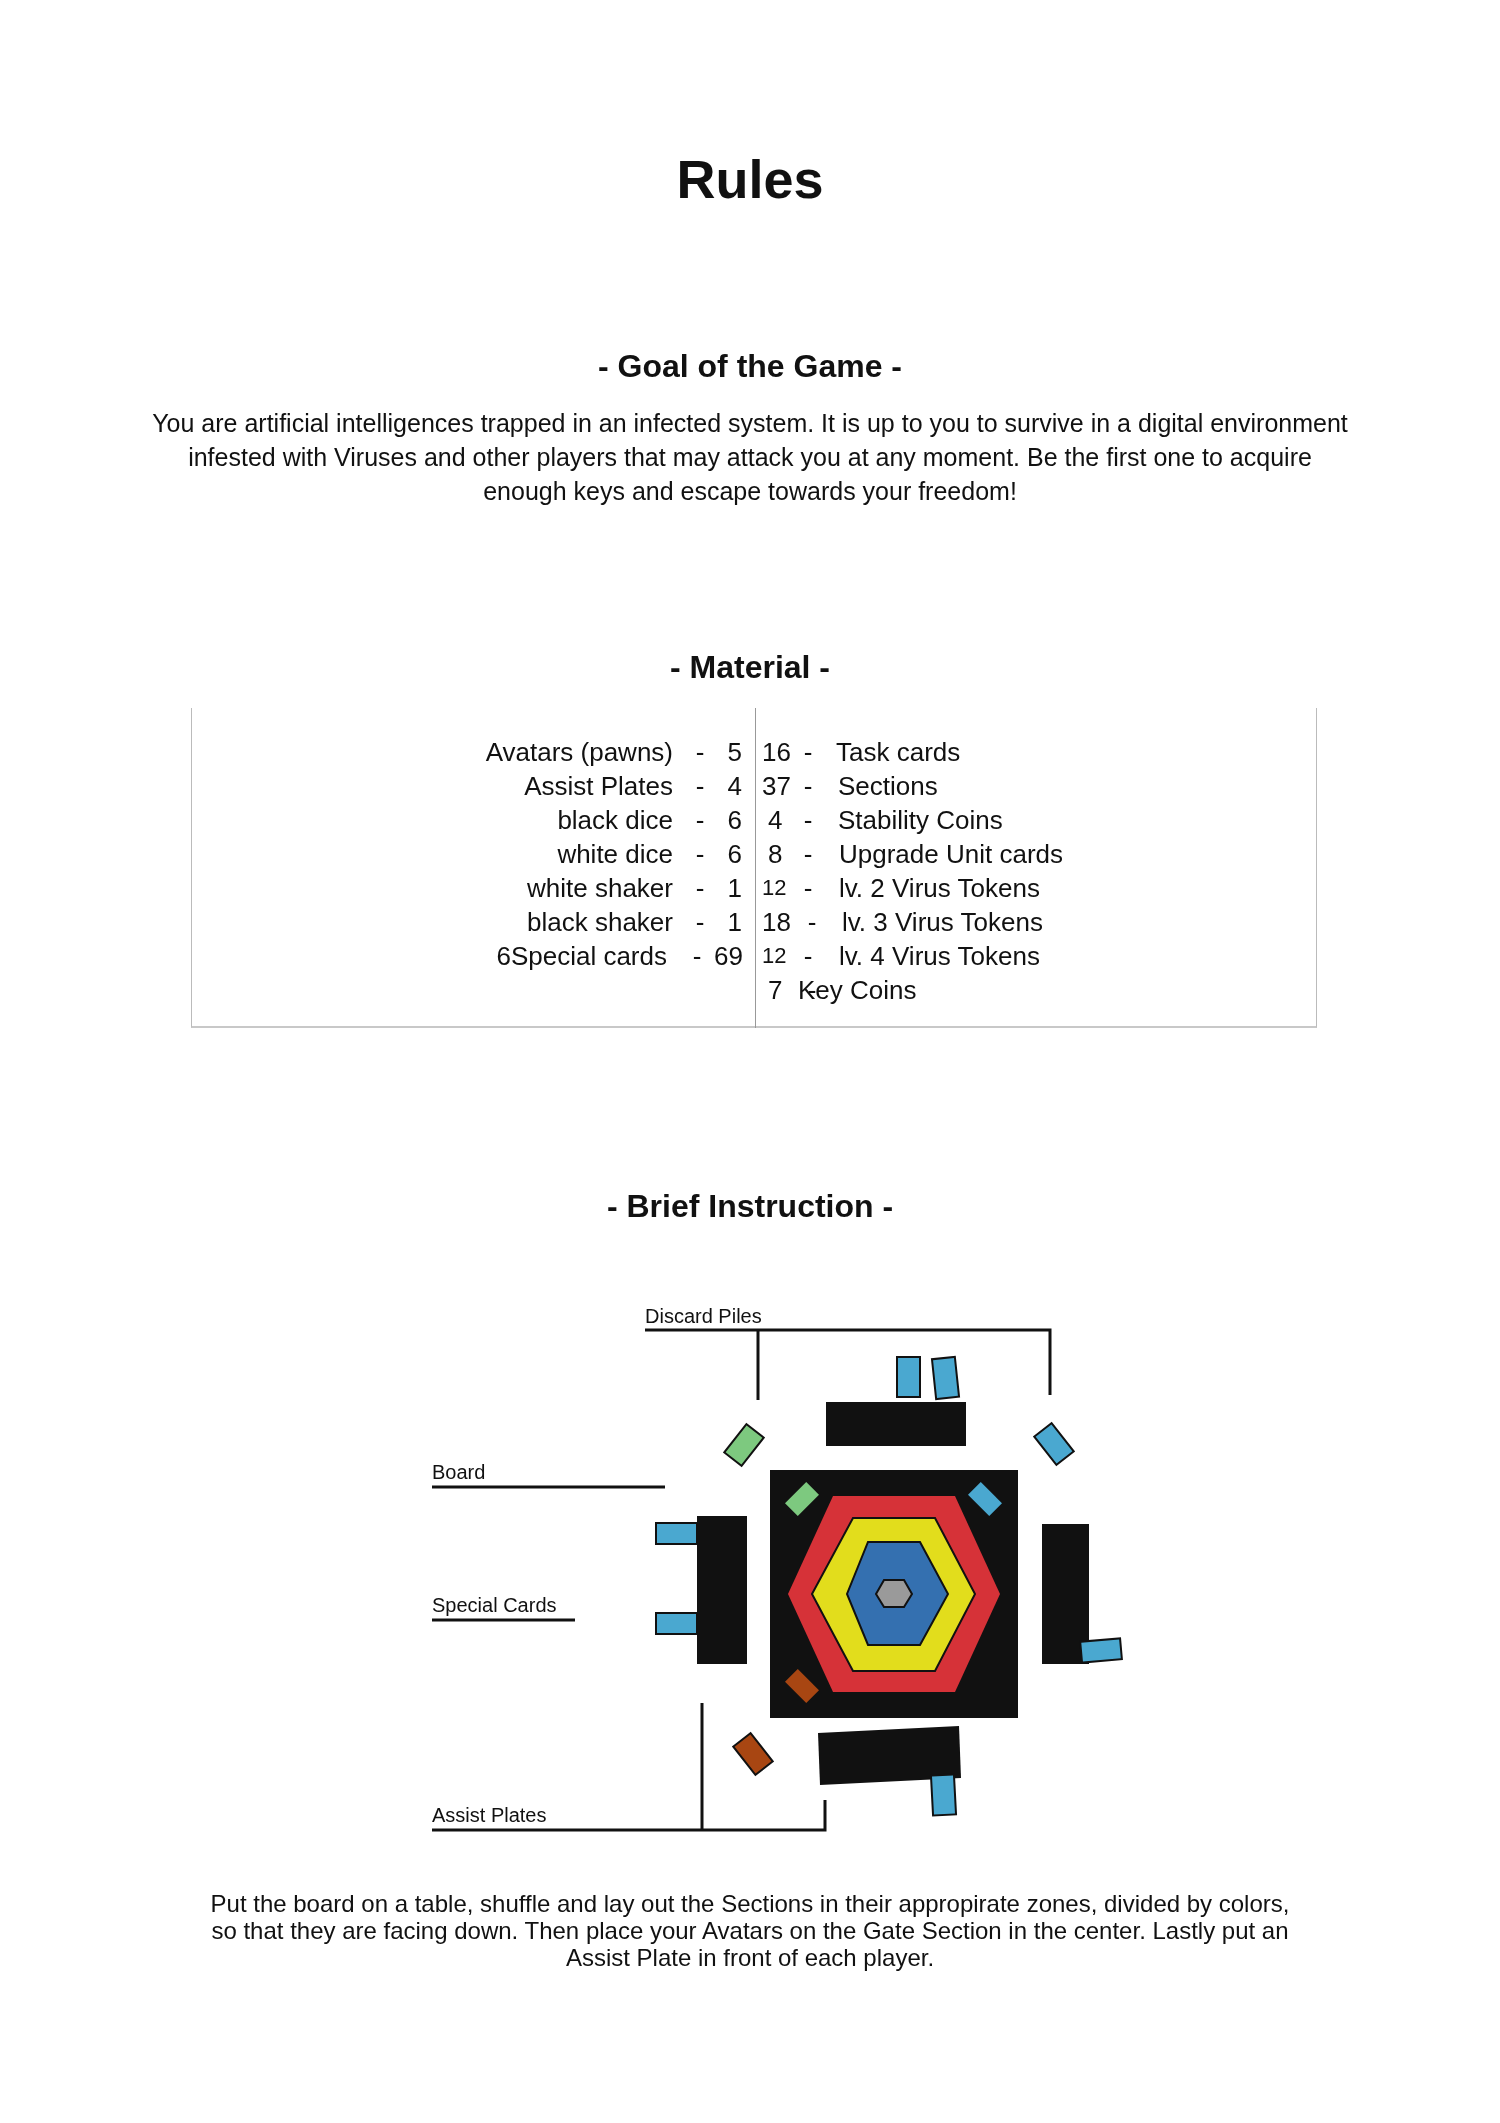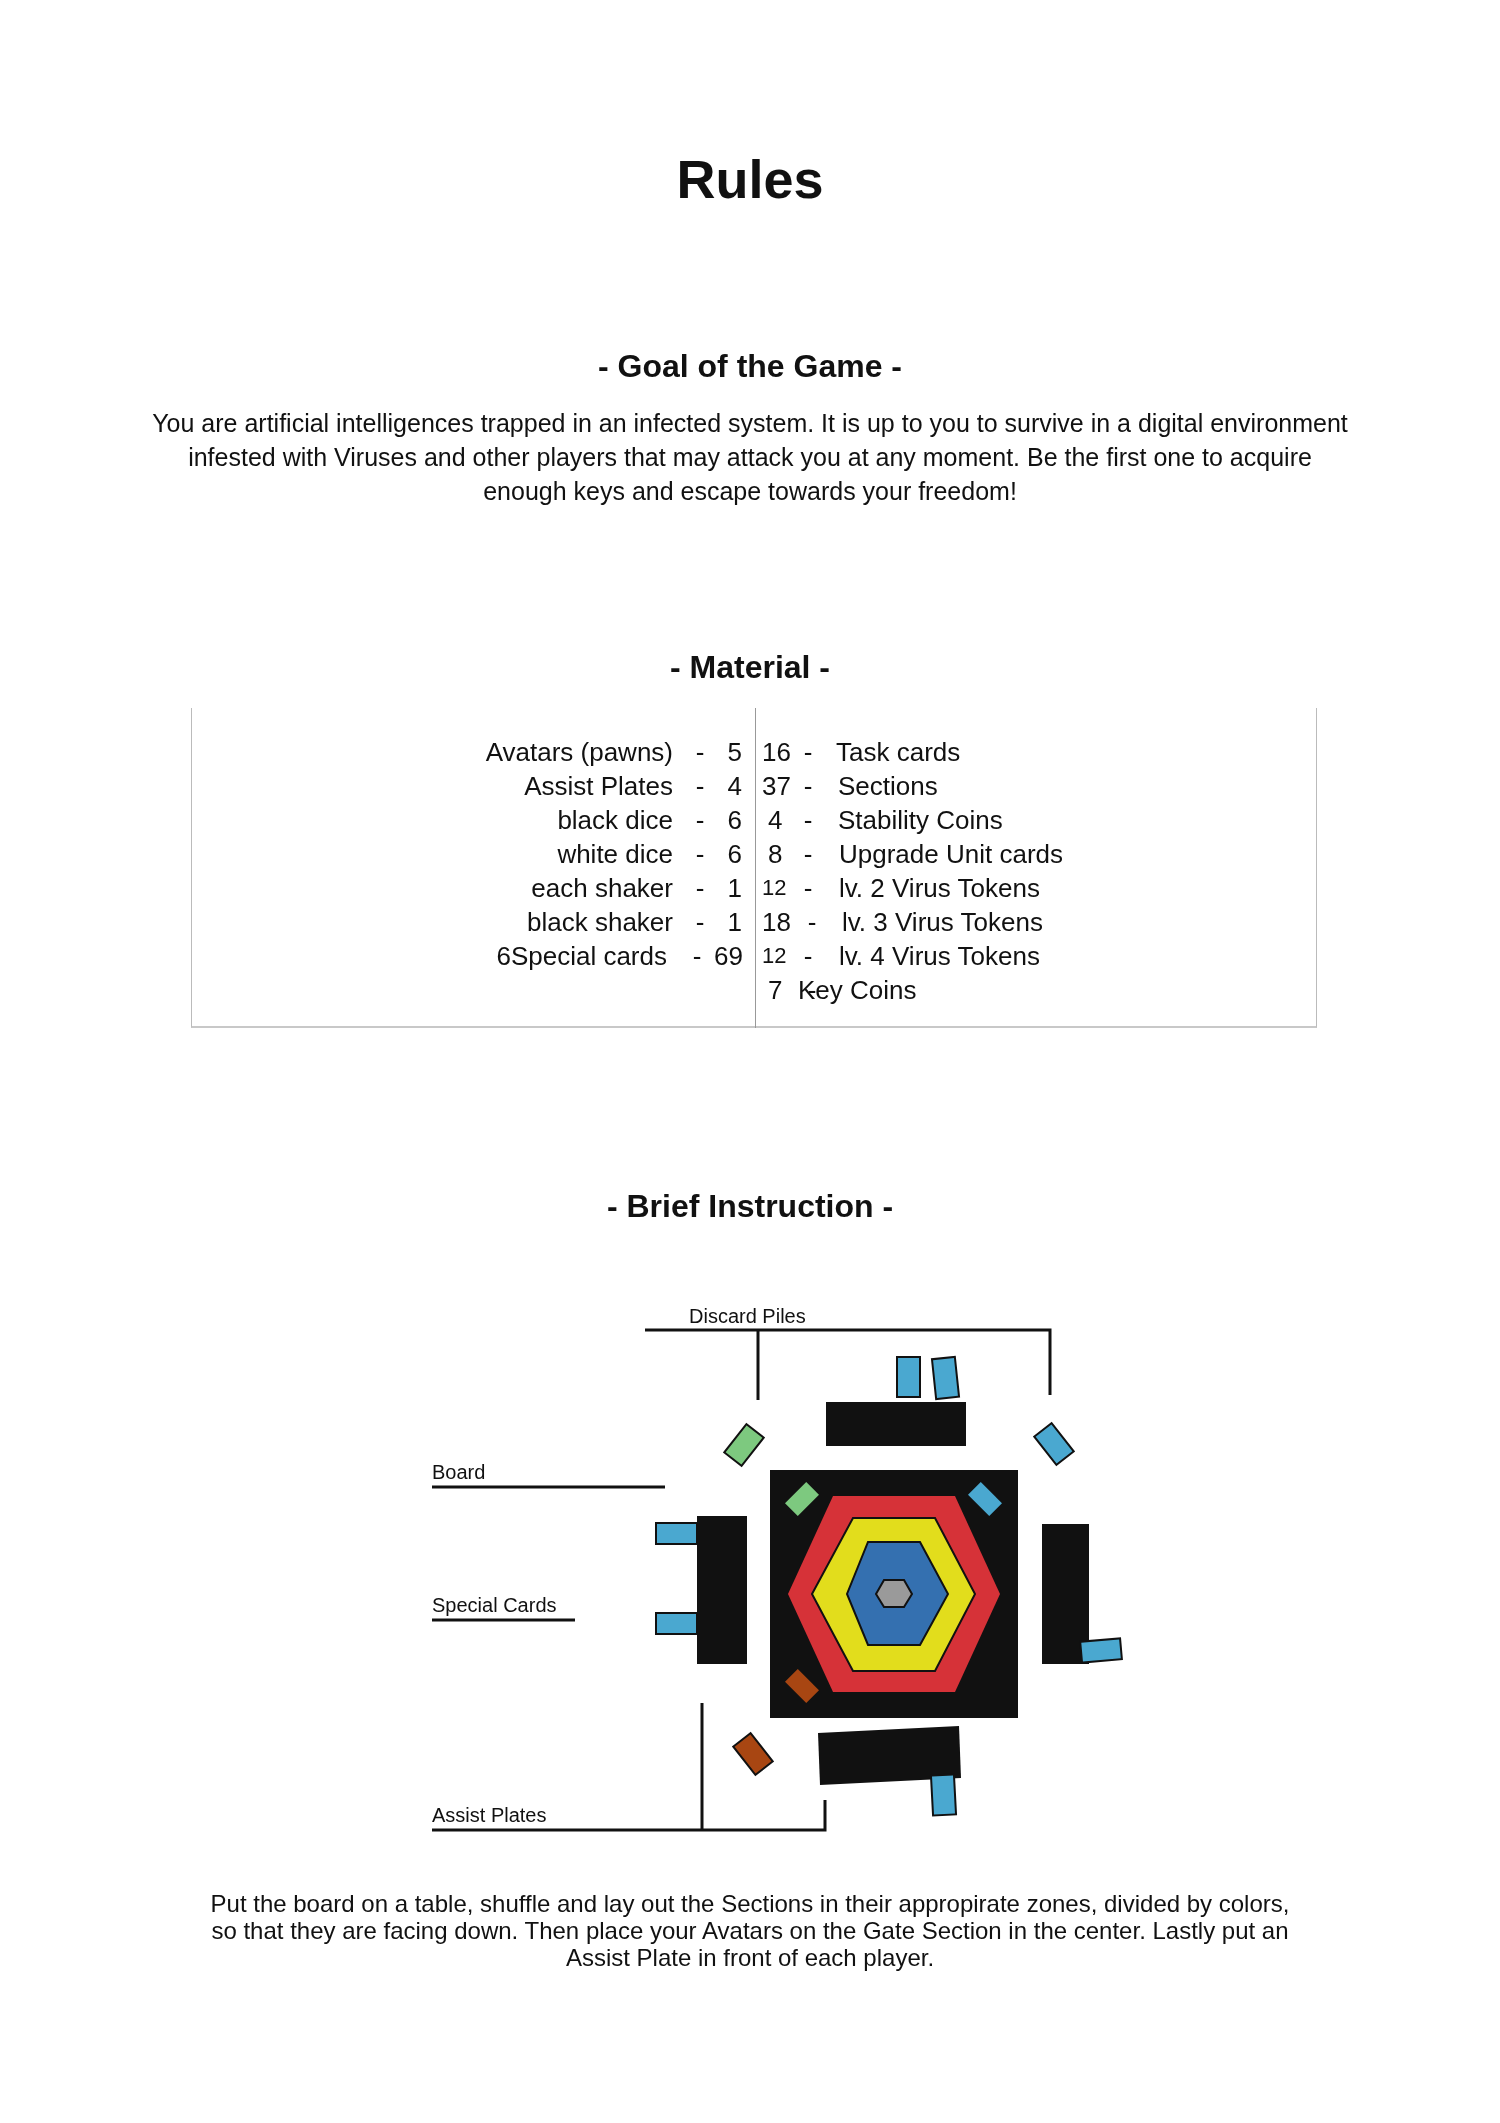--- a/index.html
+++ b/index.html
@@ -50,21 +50,21 @@
     <span class="l-name">black dice</span>
     <span class="l-dash">-</span>
     <span class="l-qty">6</span>
   </div>
   <div class="mat-row" style="top:837px;left:0;width:1500px;">
     <span class="l-name">white dice</span>
     <span class="l-dash">-</span>
     <span class="l-qty">6</span>
   </div>
   <div class="mat-row" style="top:871px;left:0;width:1500px;">
-    <span class="l-name">each shaker</span>
+    <span class="l-name">white shaker</span>
     <span class="l-dash">-</span>
     <span class="l-qty">1</span>
   </div>
   <div class="mat-row" style="top:905px;left:0;width:1500px;">
     <span class="l-name">black shaker</span>
     <span class="l-dash">-</span>
     <span class="l-qty">1</span>
   </div>
   <div class="mat-row" style="top:939px;left:1px;width:1500px;">
     <span class="l-name" style="right:834px;">6Special cards</span>
@@ -113,21 +113,21 @@
     <span class="r-qty" style="left:768px;">7</span>
     <span class="r-dash" style="left:805px;">-</span>
     <span class="r-name" style="left:798px;">Key Coins</span>
   </div>
 </div>
 
 <div class="abs h2" style="top:1188px;">- Brief Instruction -</div>
 
 <div class="abs" style="left:0;top:0;width:1500px;height:2123px;pointer-events:none;">
 
-  <span class="diag-label" style="left:645px;top:1305px;margin-left:44px;">Discard Piles</span>
+  <span class="diag-label" style="left:645px;top:1305px;">Discard Piles</span>
   <span class="diag-label" style="left:432px;top:1461px;">Board</span>
   <span class="diag-label" style="left:432px;top:1594px;">Special Cards</span>
   <span class="diag-label" style="left:432px;top:1804px;">Assist Plates</span>
 
   <svg width="1500" height="2123" style="position:absolute;left:0;top:0;">
 
     <g stroke="#111" stroke-width="3" fill="none">
       <polyline points="645,1330 1050,1330 1050,1395"></polyline>
       <line x1="758" y1="1330" x2="758" y2="1400"></line>
       <line x1="432" y1="1487" x2="665" y2="1487"></line>

